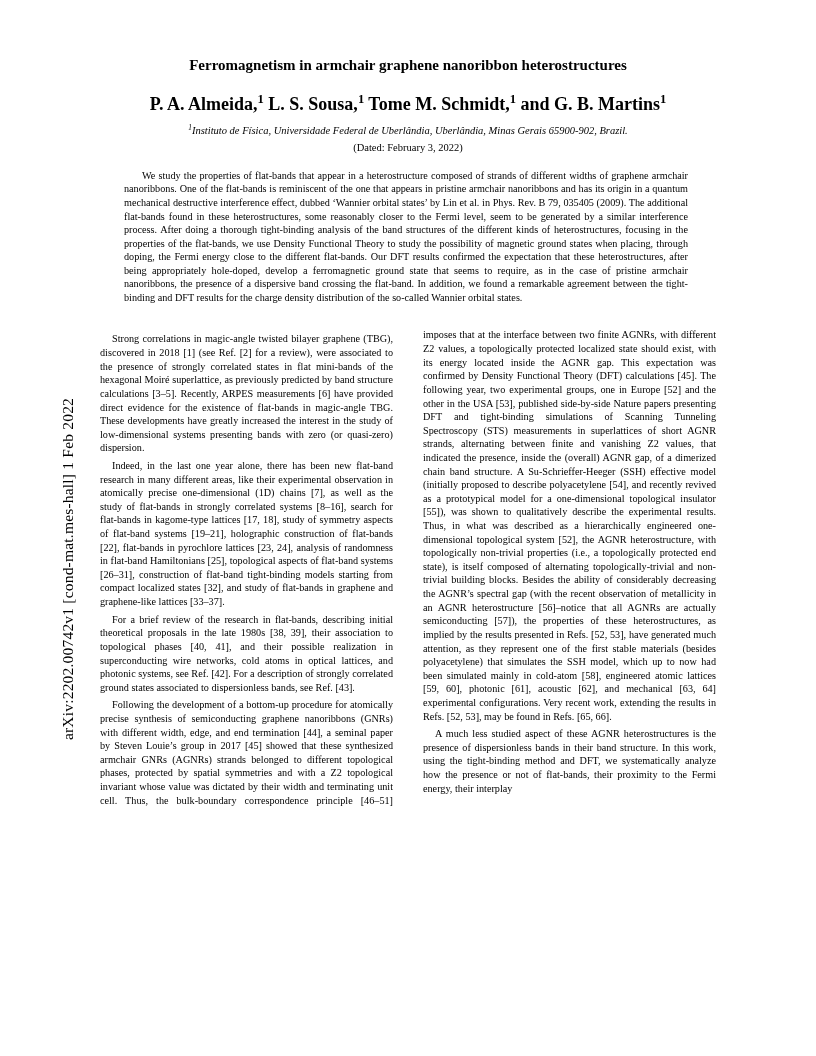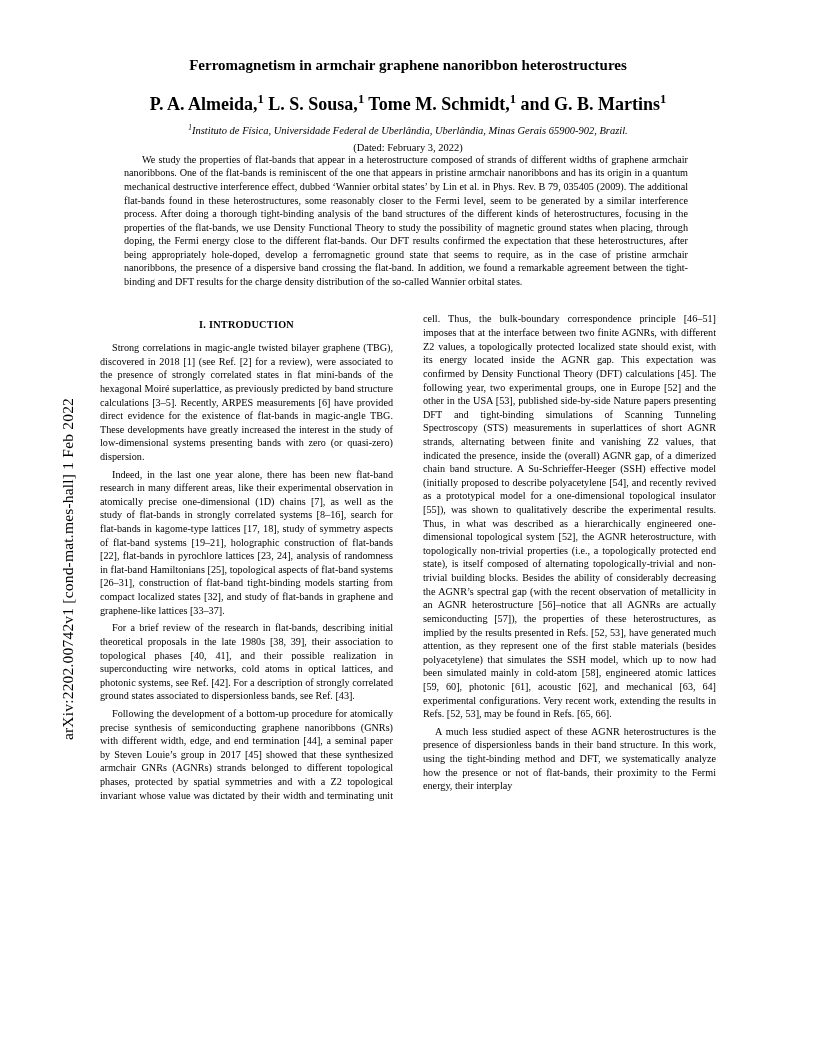--- a/index.html
+++ b/index.html
@@ -52,20 +52,21 @@
   .affiliation {
     text-align: center;
     font-size: 10.5px;
     font-style: italic;
     line-height: 1.35;
     margin-bottom: 4px;
   }
   .dated {
     text-align: center;
     font-size: 10.5px;
+    margin-bottom: 16px;
   }
   sup {
     font-size: 0.7em;
     vertical-align: super;
     line-height: 0;
   }
   .abstract {
     font-size: 10.2px;
     line-height: 1.33;
     text-align: justify;
@@ -109,21 +110,20 @@
 
     <div class="affiliation">
       <sup>1</sup><span>Instituto de Física, Universidade Federal de Uberlândia, Uberlândia, Minas Gerais 65900-902, Brazil.</span>
     </div>
 
     <div class="dated">(Dated: February 3, 2022)</div>
 
     <div class="abstract">We study the properties of flat-bands that appear in a heterostructure composed of strands of different widths of graphene armchair nanoribbons. One of the flat-bands is reminiscent of the one that appears in pristine armchair nanoribbons and has its origin in a quantum mechanical destructive interference effect, dubbed ‘Wannier orbital states’ by Lin et al. in Phys. Rev. B 79, 035405 (2009). The additional flat-bands found in these heterostructures, some reasonably closer to the Fermi level, seem to be generated by a similar interference process. After doing a thorough tight-binding analysis of the band structures of the different kinds of heterostructures, focusing in the properties of the flat-bands, we use Density Functional Theory to study the possibility of magnetic ground states when placing, through doping, the Fermi energy close to the different flat-bands. Our DFT results confirmed the expectation that these heterostructures, after being appropriately hole-doped, develop a ferromagnetic ground state that seems to require, as in the case of pristine armchair nanoribbons, the presence of a dispersive band crossing the flat-band. In addition, we found a remarkable agreement between the tight-binding and DFT results for the charge density distribution of the so-called Wannier orbital states.</div>
 
     <div class="columns">
-      <div class="section-head">I.   INTRODUCTION</div>
       <p>Strong correlations in magic-angle twisted bilayer graphene (TBG), discovered in 2018 [1] (see Ref. [2] for a review), were associated to the presence of strongly correlated states in flat mini-bands of the hexagonal Moiré superlattice, as previously predicted by band structure calculations [3–5]. Recently, ARPES measurements [6] have provided direct evidence for the existence of flat-bands in magic-angle TBG. These developments have greatly increased the interest in the study of low-dimensional systems presenting bands with zero (or quasi-zero) dispersion.</p>
       <p>Indeed, in the last one year alone, there has been new flat-band research in many different areas, like their experimental observation in atomically precise one-dimensional (1D) chains [7], as well as the study of flat-bands in strongly correlated systems [8–16], search for flat-bands in kagome-type lattices [17, 18], study of symmetry aspects of flat-band systems [19–21], holographic construction of flat-bands [22], flat-bands in pyrochlore lattices [23, 24], analysis of randomness in flat-band Hamiltonians [25], topological aspects of flat-band systems [26–31], construction of flat-band tight-binding models starting from compact localized states [32], and study of flat-bands in graphene and graphene-like lattices [33–37].</p>
       <p>For a brief review of the research in flat-bands, describing initial theoretical proposals in the late 1980s [38, 39], their association to topological phases [40, 41], and their possible realization in superconducting wire networks, cold atoms in optical lattices, and photonic systems, see Ref. [42]. For a description of strongly correlated ground states associated to dispersionless bands, see Ref. [43].</p>
       <p>Following the development of a bottom-up procedure for atomically precise synthesis of semiconducting graphene nanoribbons (GNRs) with different width, edge, and end termination [44], a seminal paper by Steven Louie’s group in 2017 [45] showed that these synthesized armchair GNRs (AGNRs) strands belonged to different topological phases, protected by spatial symmetries and with a Z2 topological invariant whose value was dictated by their width and terminating unit cell. Thus, the bulk-boundary correspondence principle [46–51] imposes that at the interface between two finite AGNRs, with different Z2 values, a topologically protected localized state should exist, with its energy located inside the AGNR gap. This expectation was confirmed by Density Functional Theory (DFT) calculations [45]. The following year, two experimental groups, one in Europe [52] and the other in the USA [53], published side-by-side Nature papers presenting DFT and tight-binding simulations of Scanning Tunneling Spectroscopy (STS) measurements in superlattices of short AGNR strands, alternating between finite and vanishing Z2 values, that indicated the presence, inside the (overall) AGNR gap, of a dimerized chain band structure. A Su-Schrieffer-Heeger (SSH) effective model (initially proposed to describe polyacetylene [54], and recently revived as a prototypical model for a one-dimensional topological insulator [55]), was shown to qualitatively describe the experimental results. Thus, in what was described as a hierarchically engineered one-dimensional topological system [52], the AGNR heterostructure, with topologically non-trivial properties (i.e., a topologically protected end state), is itself composed of alternating topologically-trivial and non-trivial building blocks. Besides the ability of considerably decreasing the AGNR’s spectral gap (with the recent observation of metallicity in an AGNR heterostructure [56]–notice that all AGNRs are actually semiconducting [57]), the properties of these heterostructures, as implied by the results presented in Refs. [52, 53], have generated much attention, as they represent one of the first stable materials (besides polyacetylene) that simulates the SSH model, which up to now had been simulated mainly in cold-atom [58], engineered atomic lattices [59, 60], photonic [61], acoustic [62], and mechanical [63, 64] experimental configurations. Very recent work, extending the results in Refs. [52, 53], may be found in Refs. [65, 66].</p>
       <p>A much less studied aspect of these AGNR heterostructures is the presence of dispersionless bands in their band structure. In this work, using the tight-binding method and DFT, we systematically analyze how the presence or not of flat-bands, their proximity to the Fermi energy, their interplay</p>
     </div>
 
   </div>
 </div>
 

